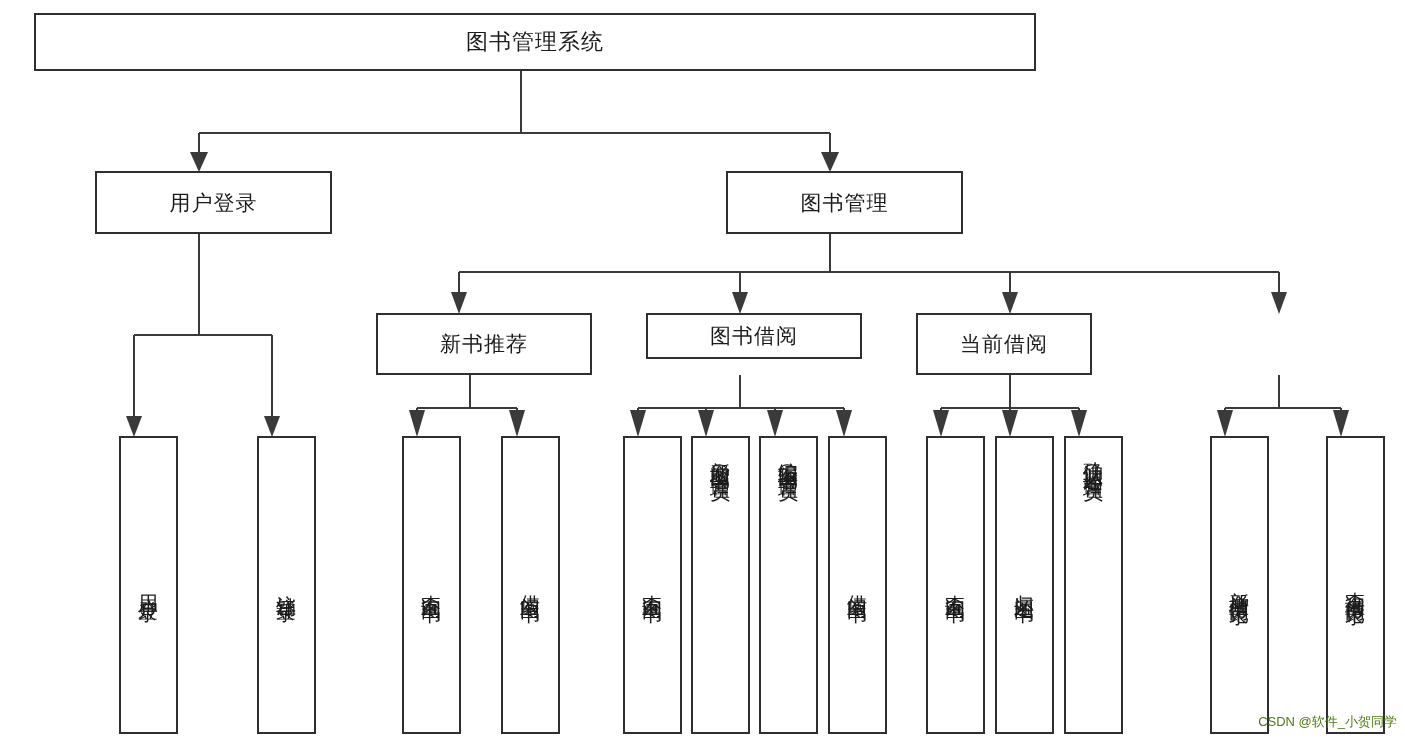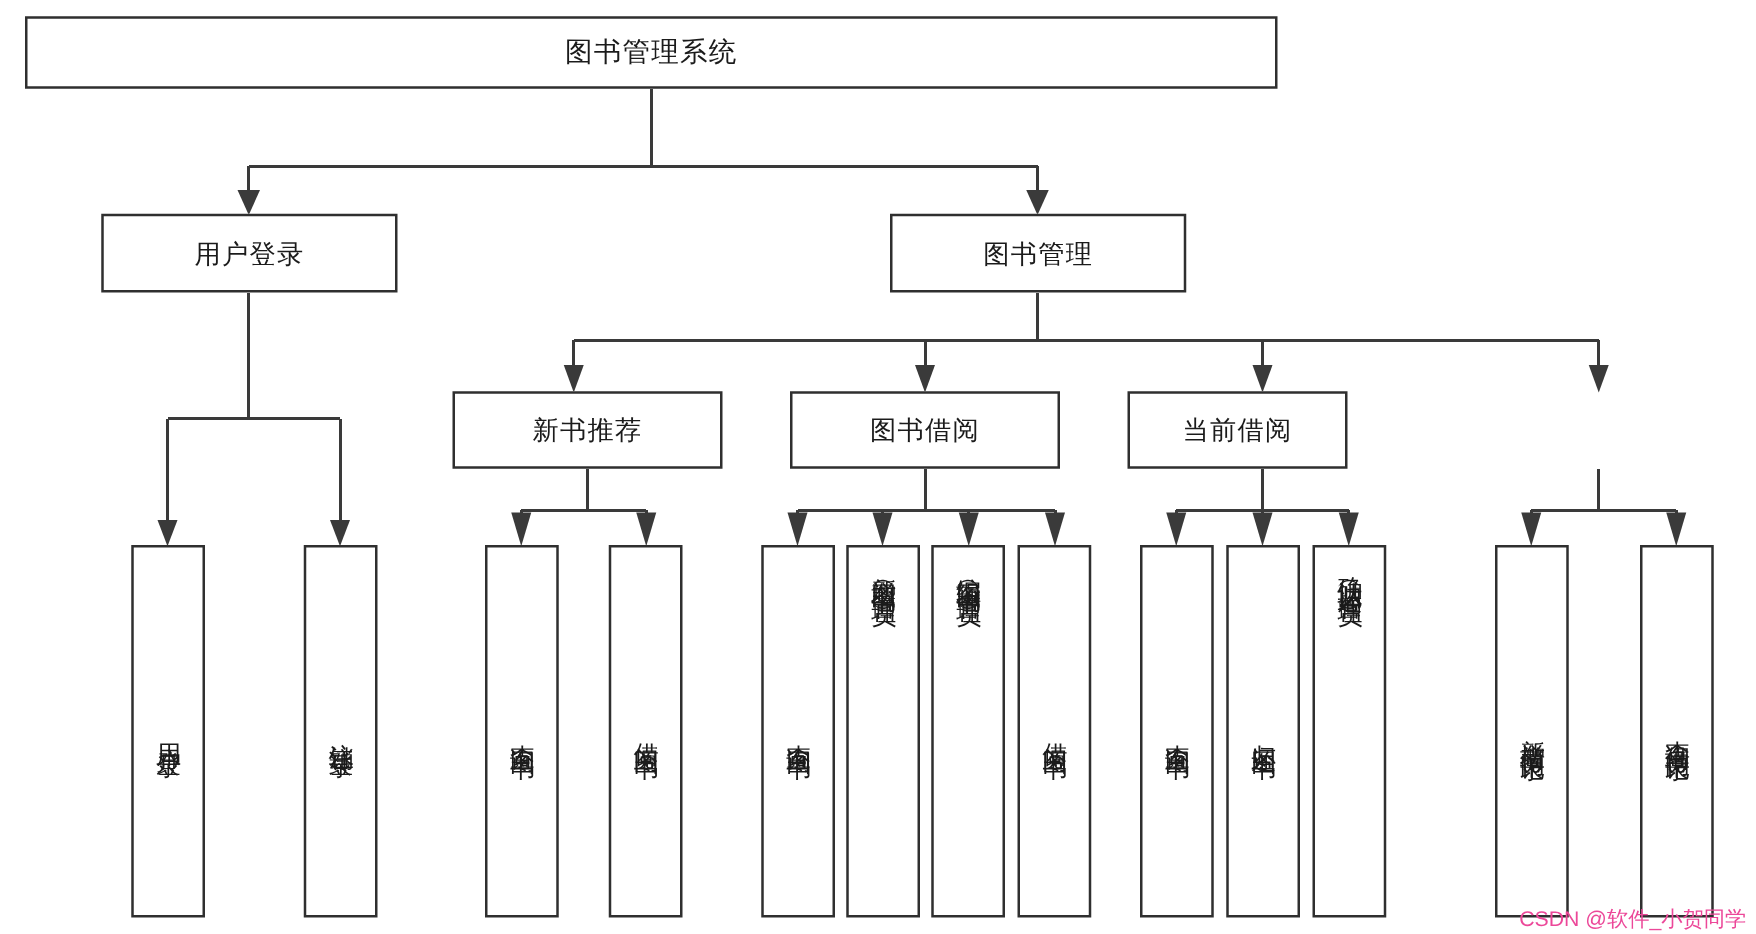--- a/index.html
+++ b/index.html
@@ -36,20 +36,21 @@
   
   .node {
     position: absolute;
     box-sizing: border-box;
     border: 2.4px solid #2f2f2f;
     background: #ffffff;
     display: flex;
     align-items: center;
     justify-content: center;
     color: #1b1b1b;
+    margin-left: 14px;
   }
   .node.h {
     
     font-size: 21px;
     letter-spacing: 1px;
   }
   .node.root {
     font-size: 22px;
   }
   .node.v {
@@ -63,23 +64,23 @@
     text-orientation: upright;
     letter-spacing: 3px;
     line-height: 1;
     white-space: nowrap;
   }
   .node.v.mid .vtext { margin-top: auto; margin-bottom: auto; }
   
   #watermark {
     position: absolute;
     right: 8px;
-    bottom: 0;
-    font-size: 17px;
-    color: #ec4899;
+    bottom: 16px;
+    font-size: 13px;
+    color: #4d7c0f;
     white-space: nowrap;
     pointer-events: none;
   }
 </style>
 </head>
 <body>
 
 <div id="canvas">
 
   <svg id="wires" viewBox="0 0 1405 747" xmlns="http://www.w3.org/2000/svg">
@@ -165,21 +166,21 @@
   <div class="node h" style="left:81px; top:171px; width:237px; height:63px;">
     <span>用户登录</span>
   </div>
   <div class="node h" style="left:362px; top:313px; width:216px; height:62px;">
     <span>新书推荐</span>
   </div>
 
   <div class="node h" style="left:712px; top:171px; width:237px; height:63px;">
     <span>图书管理</span>
   </div>
-  <div class="node h" style="left:632px; top:313px; width:216px; height:62px;">
+  <div class="node h" style="left:632px; top:313px; width:216px; height:46px;">
     <span>图书借阅</span>
   </div>
   <div class="node h" style="left:902px; top:313px; width:176px; height:62px;">
     <span>当前借阅</span>
   </div>
 
   <div class="node v mid" style="left:105px; top:436px; width:59px; height:298px;">
     <span class="vtext">用户登录</span>
   </div>
   <div class="node v mid" style="left:243px; top:436px; width:59px; height:298px;">

